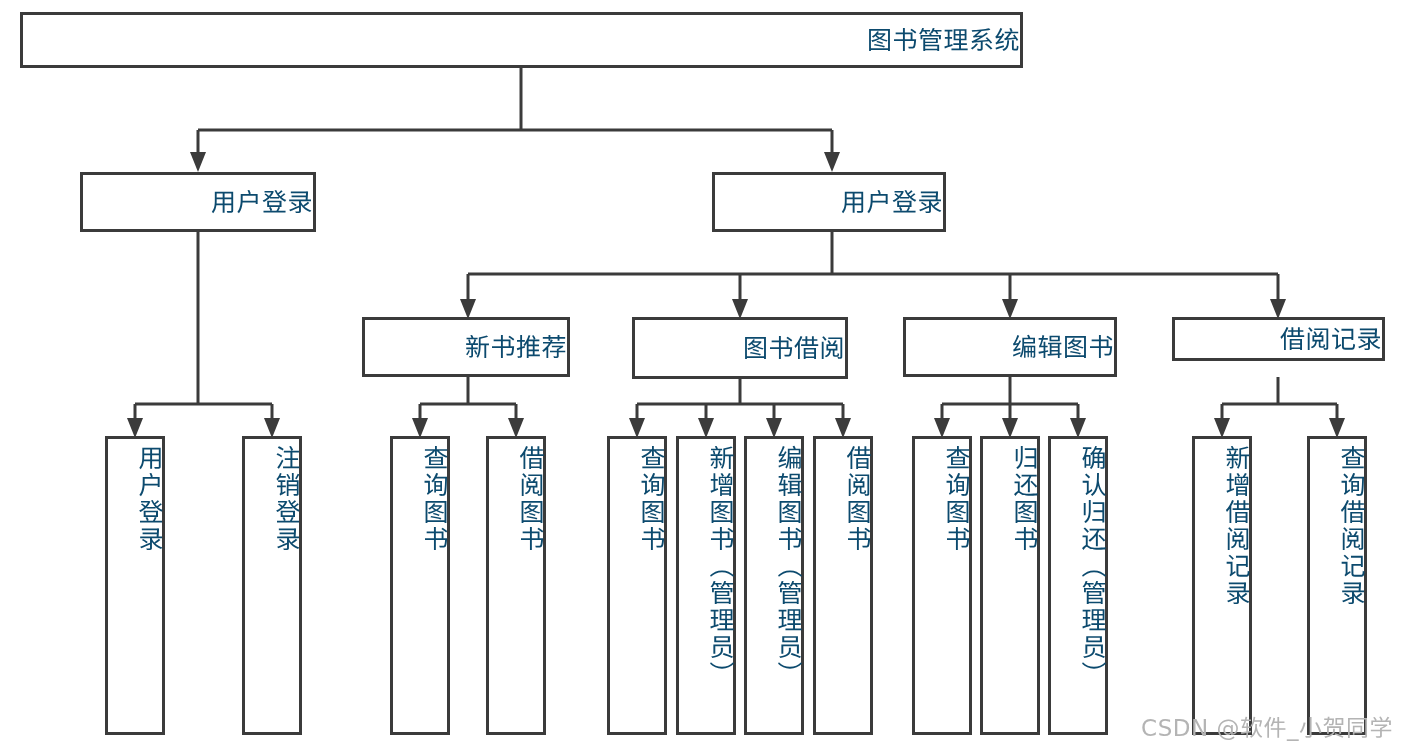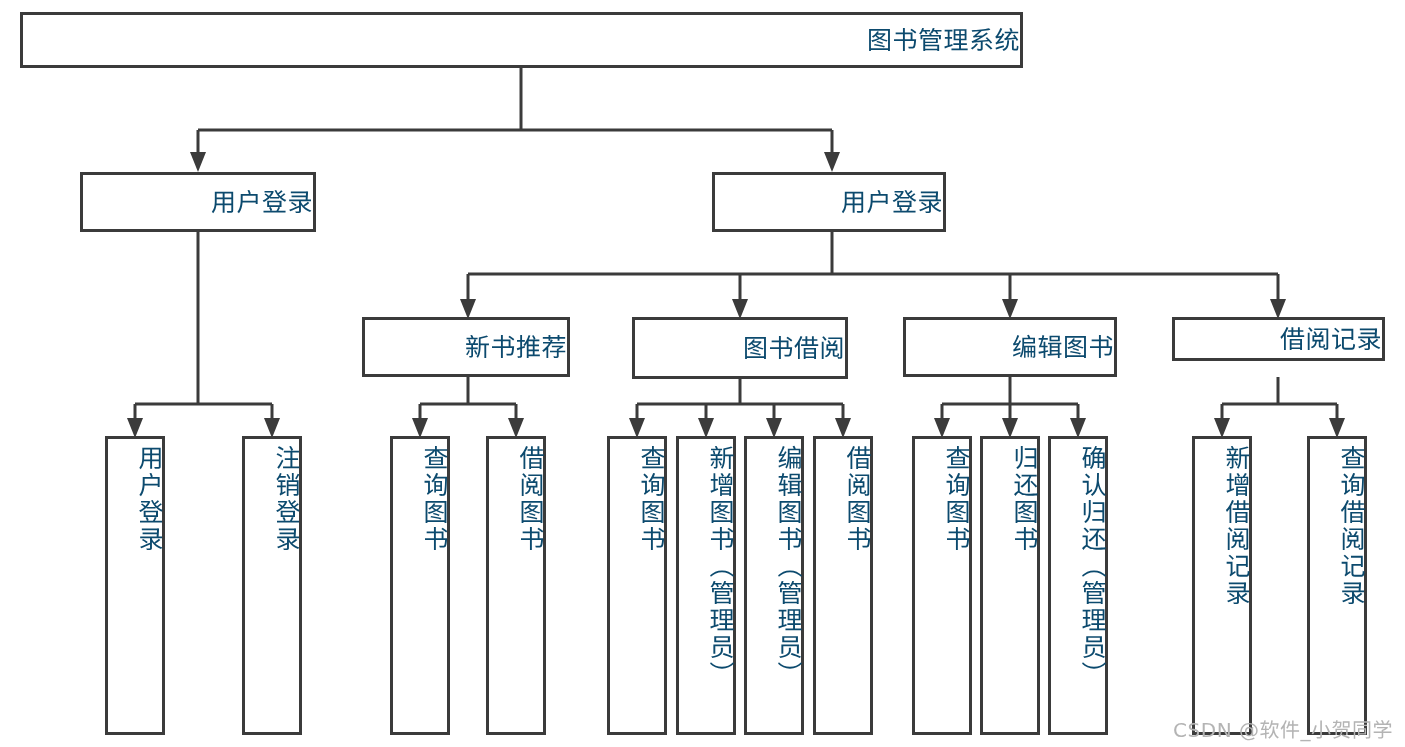--- a/index.html
+++ b/index.html
@@ -75,21 +75,21 @@
     font-size: 25px;
     line-height: 1.12;
     letter-spacing: 2px;
     white-space: nowrap;
   }
   
   #watermark {
     position: absolute;
     right: 12px;
     bottom: 4px;
-    font-size: 20px;
+    font-size: 23px;
     color: #b4b4b4;
     letter-spacing: 0.5px;
     z-index: 5;
     white-space: nowrap;
     font-family: "DejaVu Sans", "Liberation Sans", sans-serif;
   }
 </style>
 </head>
 <body>
 

